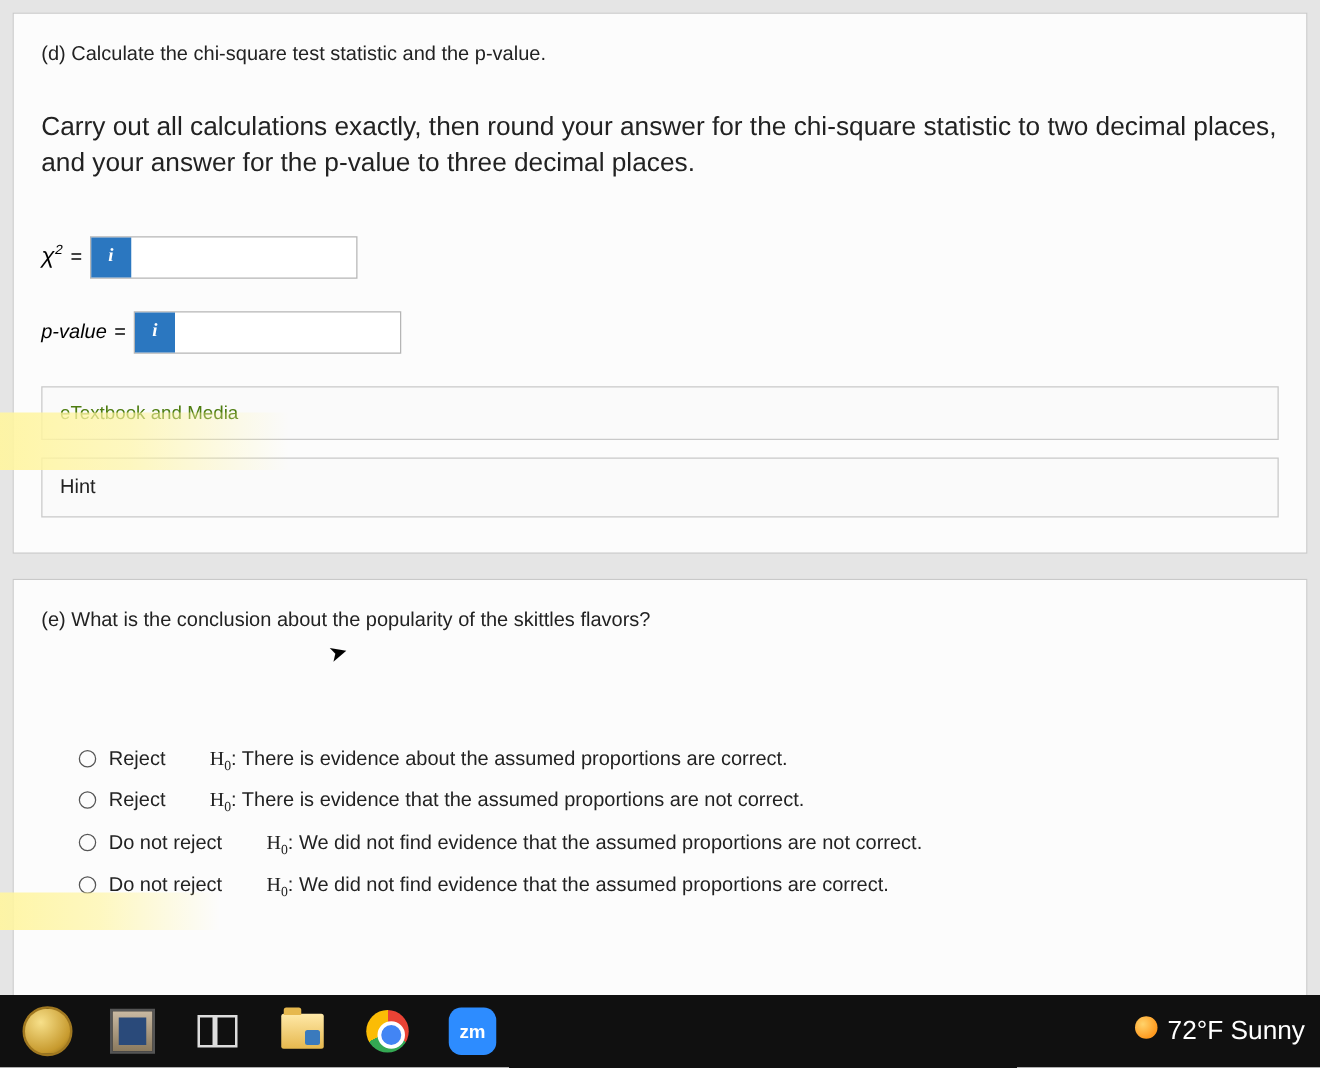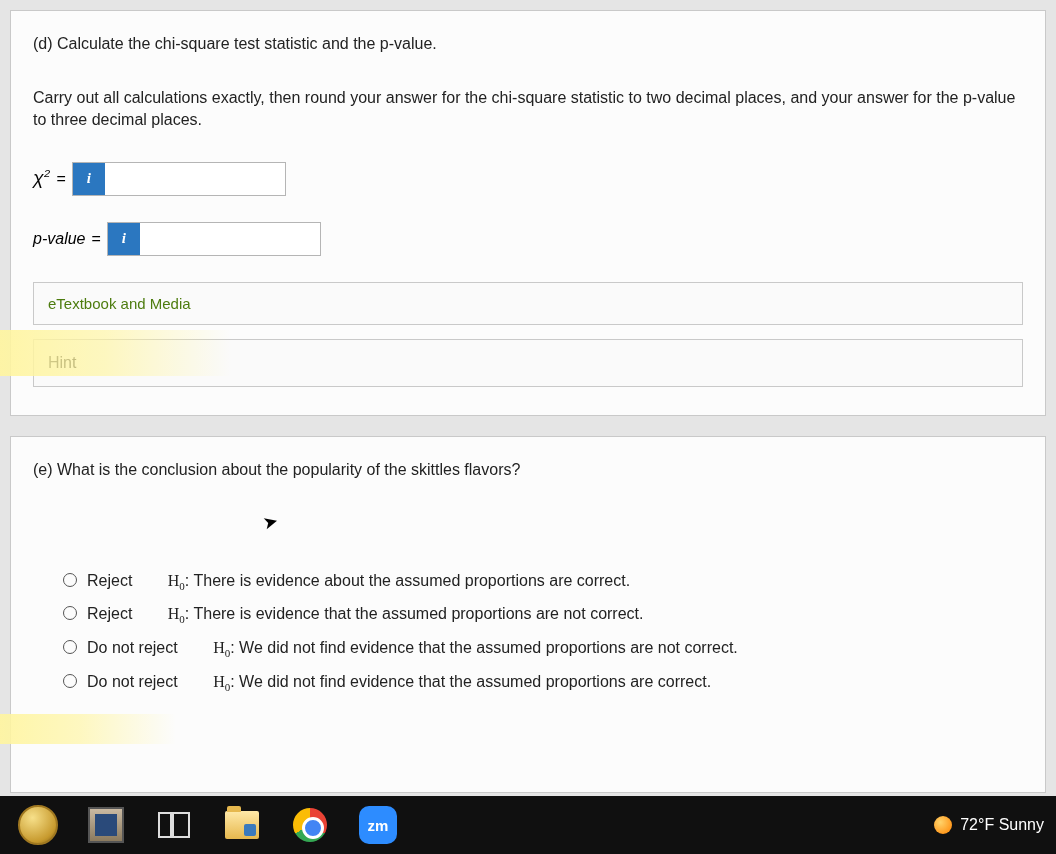--- a/index.html
+++ b/index.html
@@ -20,24 +20,24 @@
     padding: 24px 22px 28px 22px;
     margin-bottom: 20px;
   }
   .card.second { padding-bottom: 88px; }
   .q-prompt {
     font-size: 16px;
     color: #222;
     margin-bottom: 34px;
   }
   .instructions {
-    font-size: 16px;
+    font-size: 21px;
     color: #222;
     line-height: 1.4;
-    margin-bottom: 30px;
+    margin-bottom: 43px;
   }
   .input-row {
     display: flex;
     align-items: center;
     margin-bottom: 26px;
     font-size: 16px;
   }
   .label-chi { font-style: italic; font-family: Liberation Mono, monospace; font-size: 18px; text-align: center; }
   .label-chi sup { font-size: 11px; vertical-align: super; }
   .label-pval { font-style: italic; }
@@ -128,21 +128,21 @@
     left: 0; right: 0; bottom: 0;
     height: 58px;
     background: #101010;
     display: flex;
     align-items: center;
     padding: 0 12px;
     gap: 18px;
     color: #fff;
   }
   .tb-left { display: flex; align-items: center; gap: 16px; }
-  .tb-right { margin-left: auto; display: flex; align-items: flex-end; gap: 8px; font-size: 16px; }
+  .tb-right { margin-left: auto; display: flex; align-items: flex-start; gap: 8px; font-size: 21px; }
   .tb-icon { width: 52px; height: 36px; display:flex; align-items:center; justify-content:center; }
   .coin {
     width: 40px; height: 40px; border-radius: 50%;
     background: radial-gradient(circle at 35% 30%, #f7e08a, #c79a2e 70%, #7a5a10);
     border: 2px solid #a07820;
   }
   .book {
     width: 36px; height: 36px;
     background: linear-gradient(#c9b9a2,#8b7a5e);
     border: 2px solid #555;

